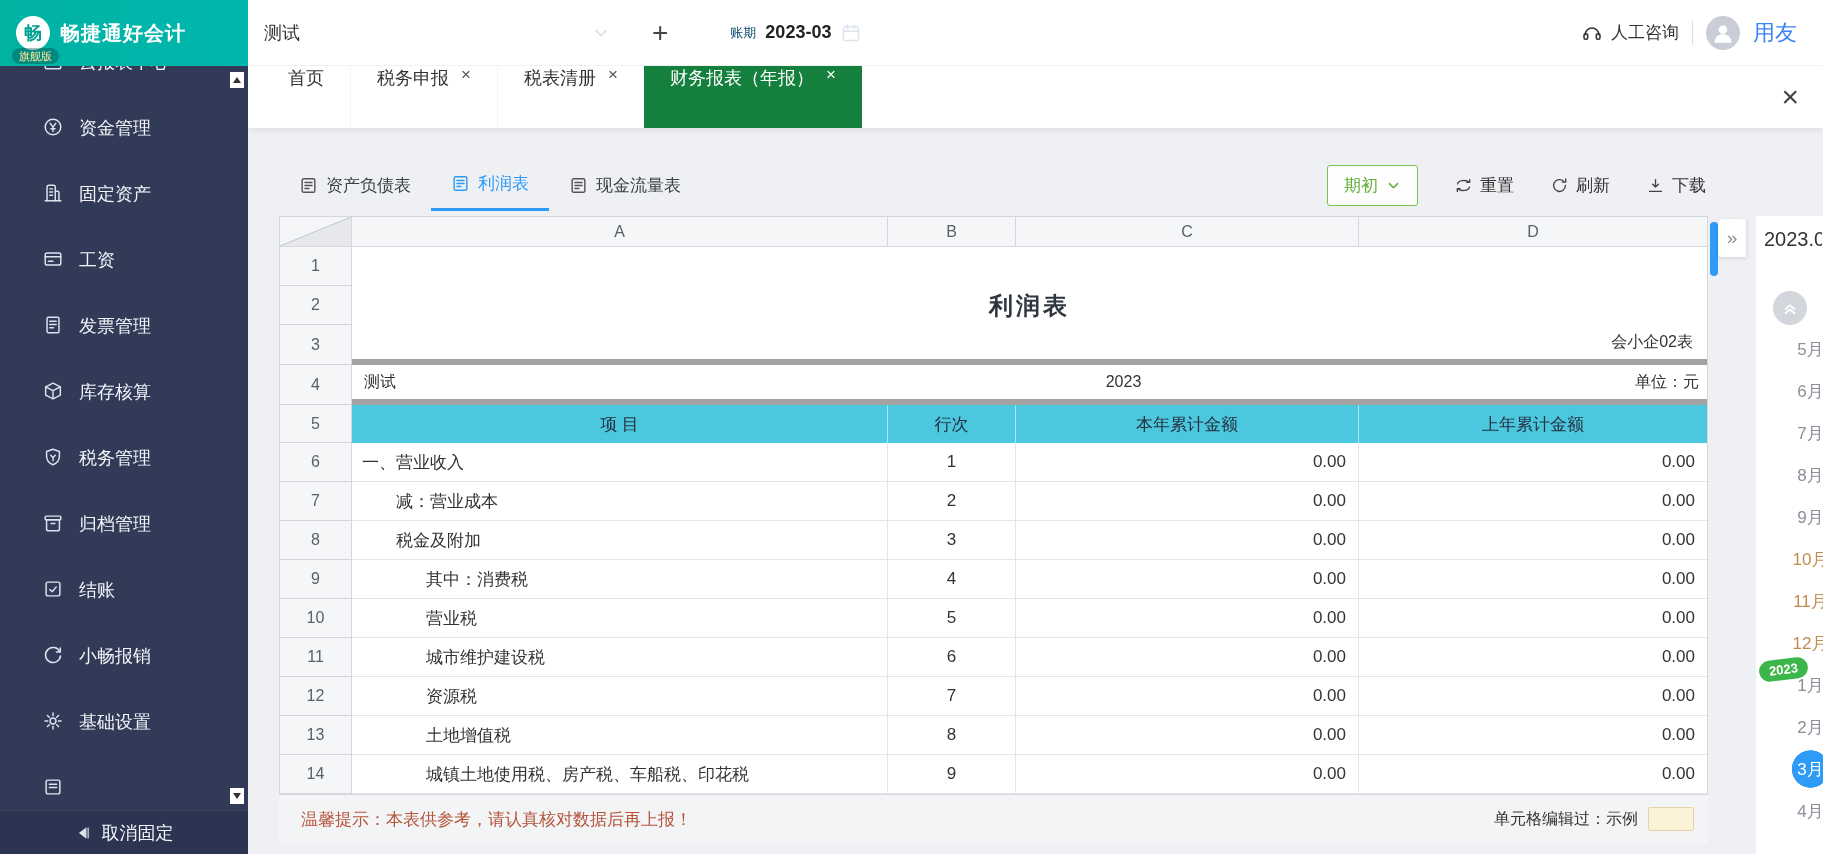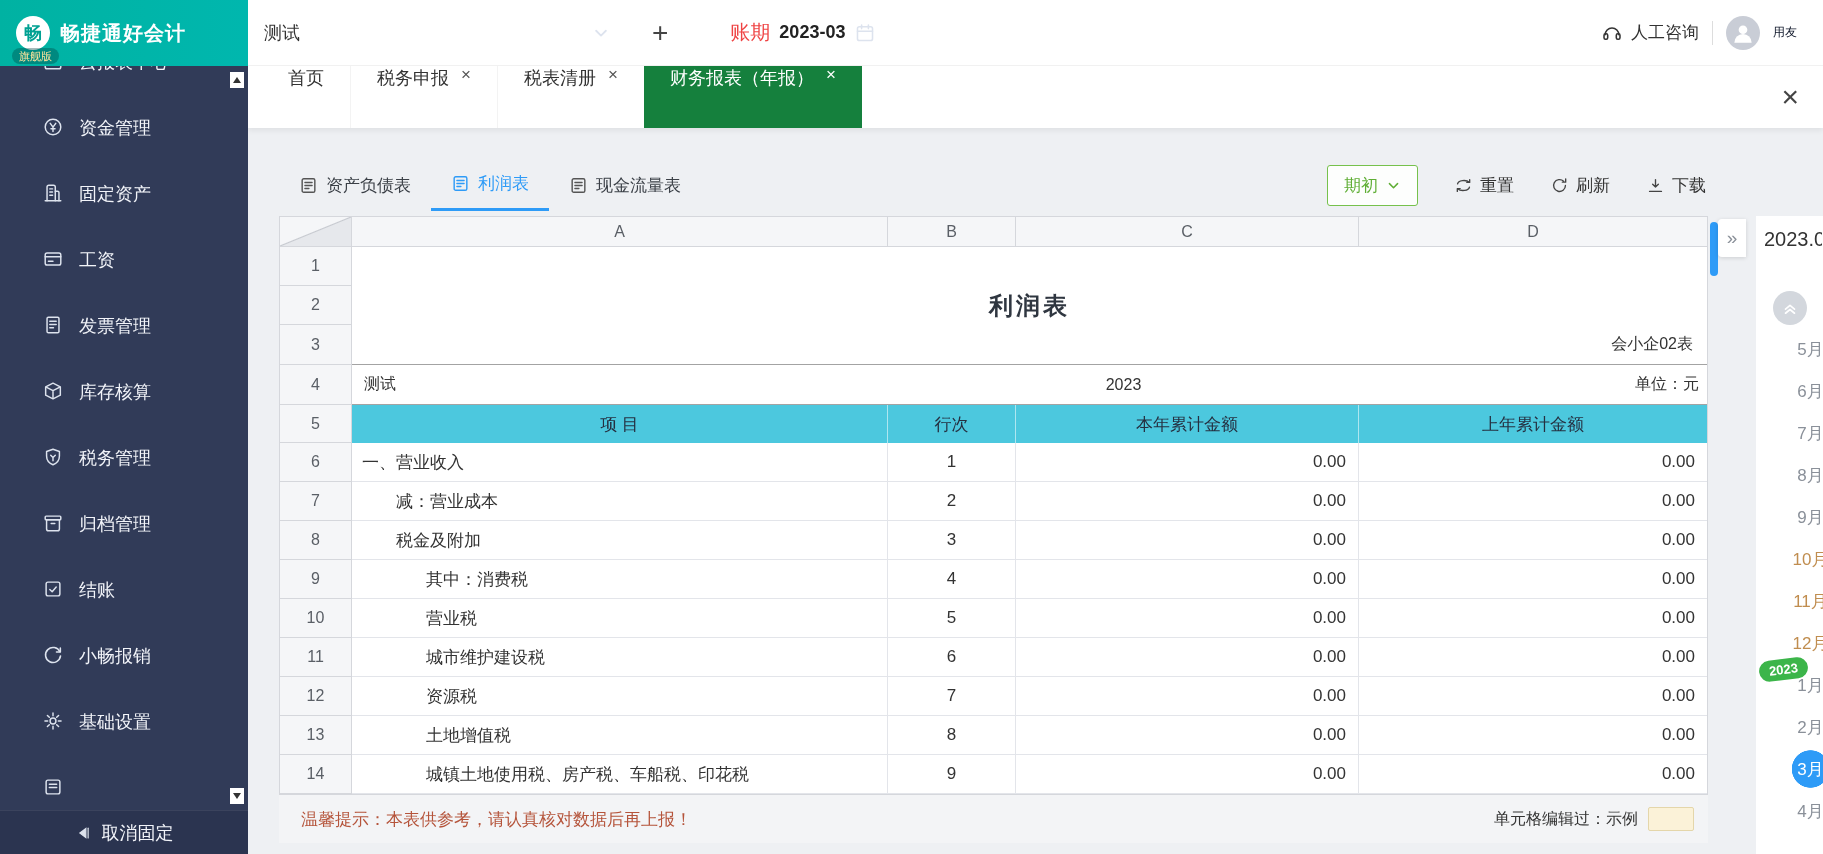--- a/index.html
+++ b/index.html
@@ -16,28 +16,28 @@
   .logo-badge{position:absolute;left:12px;bottom:2px;background:rgba(0,60,60,.35);color:#ffe49c;font-size:11px;line-height:16px;padding:0 7px;border-radius:8px}
 
   
   .topbar{position:absolute;left:248px;top:0;right:0;height:66px;background:#fff;display:flex;align-items:center;padding:0 26px 0 16px;border-bottom:1px solid #f1f1f1;z-index:5}
   .org-select{display:flex;align-items:center;justify-content:space-between;width:346px;height:40px}
   .org-name{font-size:18px;color:#333}
   .ic-blue{color:#2e9bf7}
   .plus-btn{margin-left:42px;font-size:28px;font-weight:300;color:#444;line-height:1}
   .gear-btn{margin-left:30px;color:#444}
   .period{display:flex;align-items:center;gap:9px;margin-left:32px}
-  .period-label{font-size:20px;color:#ef4444}
+  .period-label{font-size:13px;color:#0c4a6e}
   .period-value{font-size:18px;font-weight:bold;color:#222}
   .cal{color:#2aa4d4}
   .topbar-right{margin-left:auto;display:flex;align-items:center;gap:13px}
   .support{display:flex;align-items:center;gap:8px;color:#333;font-size:17px}
   .vdiv{width:1px;height:24px;background:#ddd}
   .avatar{width:34px;height:34px;border-radius:50%;background:#c9cdd6;display:flex;align-items:center;justify-content:center;overflow:hidden}
-  .username{font-size:12px;color:#0f172a}
+  .username{font-size:22px;color:#3b82f6}
 
   
   .sidebar{position:absolute;left:0;top:66px;width:248px;bottom:0;background:#313b58;overflow:hidden;z-index:4}
   .side-list{margin-top:-16px}
   .side-item{display:flex;align-items:flex-start;gap:15px;height:66px;padding-left:42px;color:#f2f4f9;font-size:18px;cursor:pointer;white-space:nowrap}
   .sicon{width:22px;height:22px;flex:none;color:#dde3ee}
   .unpin{position:absolute;left:0;right:0;bottom:0;height:44px;background:#2b3450;border-top:1px solid rgba(255,255,255,.08);display:flex;align-items:center;justify-content:center;gap:9px;color:#f2f4f9;font-size:18px;cursor:pointer;z-index:2}
   .scrollbtn{position:absolute;right:4px;width:14px;height:16px;background:#fff;display:flex;align-items:center;justify-content:center;cursor:pointer;z-index:3}
   .scroll-up{top:6px}.scroll-down{bottom:50px}
   .tri-up{width:0;height:0;border-left:4px solid transparent;border-right:4px solid transparent;border-bottom:6px solid #333}
@@ -74,21 +74,21 @@
   .corner{width:72px;flex:none;border-right:1px solid #d5d7dc;border-bottom:1px solid #d5d7dc;background:linear-gradient(to bottom right,#f5f6f8 48%,#c6c9cf 50%,#e6e8ec 52%)}
   .ch{display:flex;align-items:center;justify-content:center;background:#f5f6f8;color:#5a5f66;font-size:16px;border-right:1px solid #d5d7dc;border-bottom:1px solid #d5d7dc}
   .wA{width:536px}.wB{width:128px}.wC{width:343px}.wD{width:348px}
   .ch.wD,.cell.wD{border-right:none}
   .srow{display:flex;height:39px}
   .h40{height:40px}
   .rn{width:72px;flex:none;display:flex;align-items:center;justify-content:center;background:#f5f6f8;color:#5a5f66;font-size:16px;border-right:1px solid #d5d7dc;border-bottom:1px solid #d5d7dc}
   .wide{flex:1;background:#fff}
   .ttl{display:flex;align-items:center;justify-content:center;font-size:24px;font-weight:bold;color:#2f3640;letter-spacing:3px}
   .rgt{display:flex;align-items:center;justify-content:flex-end;padding-right:14px;font-size:16px;color:#333}
-  .b3 .wide{border-bottom:1px solid #a3a3a3}
+  .b3 .wide{border-bottom:6px solid #a3a3a3}
   .meta{display:flex;align-items:center;font-size:16px;color:#333}
   .m-a{width:536px;padding-left:12px}
   .m-bc{width:471px;text-align:center}
   .m-d{width:348px;text-align:right;padding-right:8px}
   .th{height:38px}
   .thc{background:#4cc8de;color:#253041;font-weight:normal;font-size:17px;display:flex;align-items:center;justify-content:center;border-right:1px solid rgba(255,255,255,.55)}
   .thc.wD{border-right:none}
   .cell{display:flex;align-items:center;font-size:17px;color:#333;background:#fff;border-right:1px solid #e3e5ea;border-bottom:1px solid #e3e5ea}
   .ctr{justify-content:center}
   .num{justify-content:flex-end;padding-right:12px}

